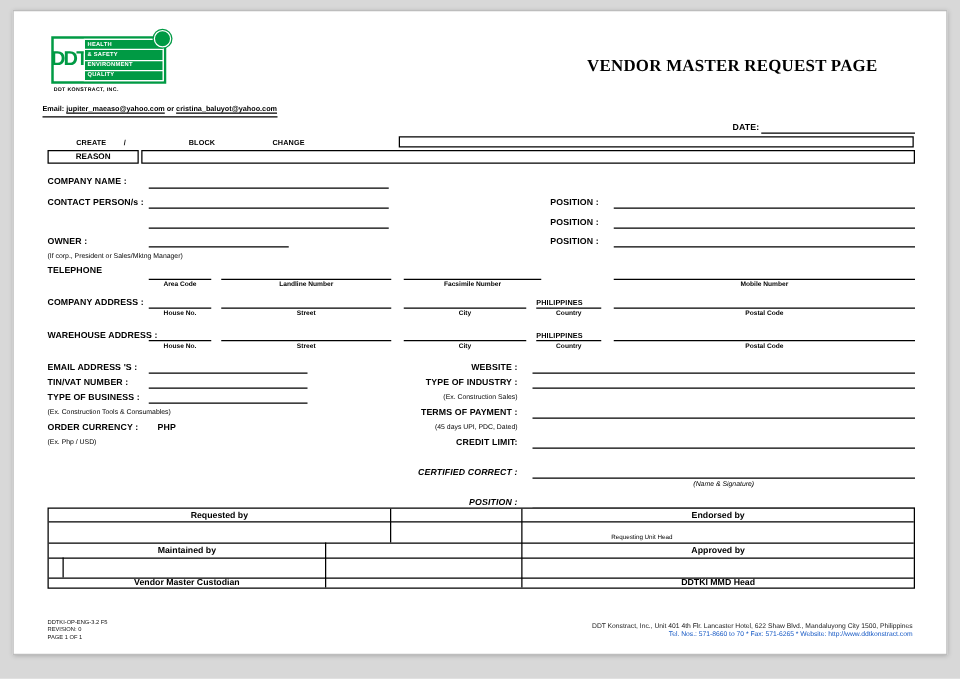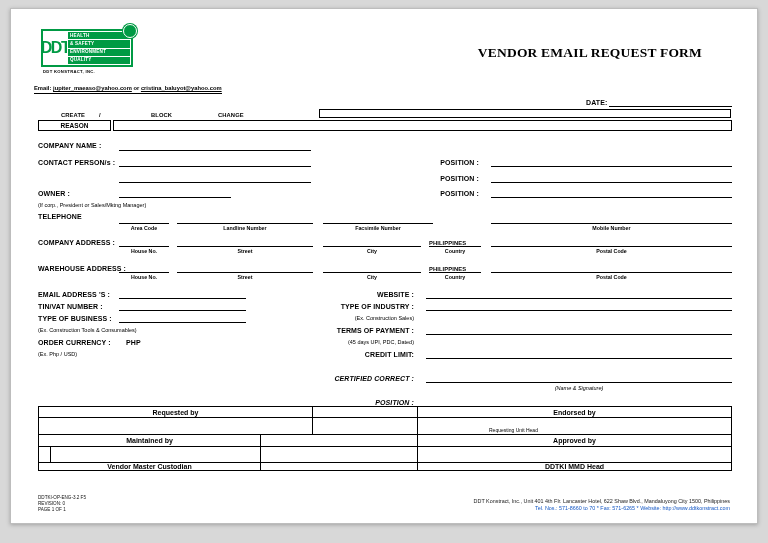--- a/index.html
+++ b/index.html
@@ -58,21 +58,21 @@
         <div class="logo-bar">HEALTH</div>
         <div class="logo-bar">&amp; SAFETY</div>
         <div class="logo-bar">ENVIRONMENT</div>
         <div class="logo-bar">QUALITY</div>
       </div>
     </div>
     <div class="logo-badge"></div>
     <div class="logo-company">DDT KONSTRACT, INC.</div>
   </div>
 
-  <div class="title">VENDOR EMAIL REQUEST FORM</div>
+  <div class="title">VENDOR MASTER REQUEST PAGE</div>
 
   <div class="email-line">
     <span>Email:</span>
     <a class="email-link">jupiter_maeaso@yahoo.com</a>
     <span>or</span>
     <a class="email-link">cristina_baluyot@yahoo.com</a>
   </div>
 
   <span class="lb" style="left:575px;top:90px;">DATE:</span>
   <div class="ln" style="left:598px;top:97px;width:123px;"></div>

